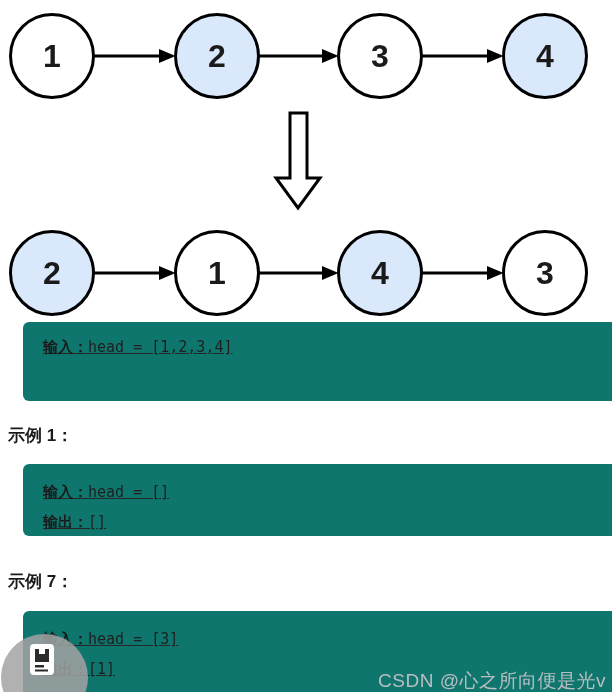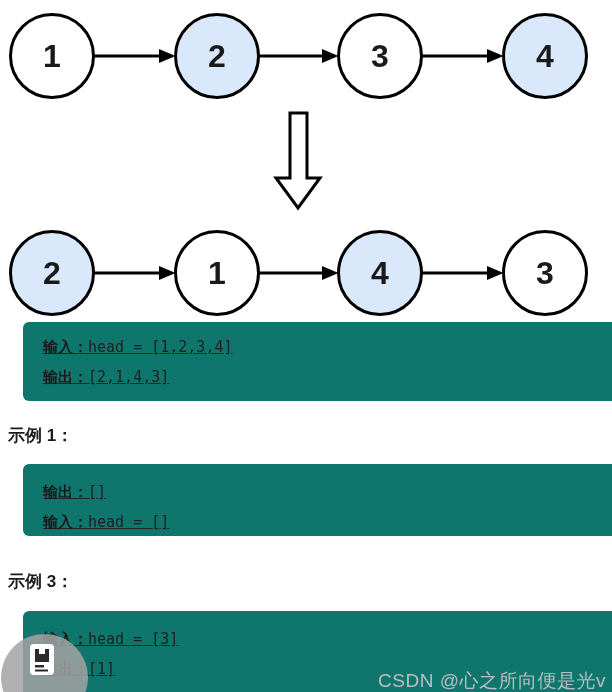--- a/index.html
+++ b/index.html
@@ -109,30 +109,29 @@
       <polygon class="edge-head" points="503.5,50 487,43 487,57"></polygon>
     </g>
     <g>
       <circle cx="545" cy="50" r="41.5" stroke="#000000" stroke-width="3" fill="#ffffff"></circle>
       <text x="545" y="61" class="node-text">3</text>
     </g>
   </svg>
 
   <div class="code-block block-1">
     <div class="code-line"><span class="io-label">输入：</span><span class="io-value">head = [1,2,3,4]</span></div>
-    <div class="code-line"><span class="io-label">输出：</span><span class="io-value">[2,1,4,3]</span></div>
   </div>
 
   <h3 class="example-heading heading-2">示例 1：</h3>
   <div class="code-block block-2">
+    <div class="code-line"><span class="io-label">输入：</span><span class="io-value">head = []</span></div>
     <div class="code-line"><span class="io-label">输出：</span><span class="io-value">[]</span></div>
-    <div class="code-line"><span class="io-label">输入：</span><span class="io-value">head = []</span></div>
   </div>
 
-  <h3 class="example-heading heading-3">示例 3：</h3>
+  <h3 class="example-heading heading-3">示例 7：</h3>
   <div class="code-block block-3">
     <div class="code-line"><span class="io-label">输入：</span><span class="io-value">head = [3]</span></div>
     <div class="code-line"><span class="io-label">输出：</span><span class="io-value">[1]</span></div>
   </div>
 
   <div class="watermark-avatar">
     <svg width="87" height="87" viewBox="0 0 87 87">
       <rect x="29" y="10" width="24" height="31" rx="4" fill="#ffffff"></rect>
       <path d="M34 15 h4 v5 h6 v-5 h4 v13 h-14 Z" fill="#2b2b2b"></path>
       <rect x="34" y="31" width="9" height="2.5" fill="#2b2b2b"></rect>

